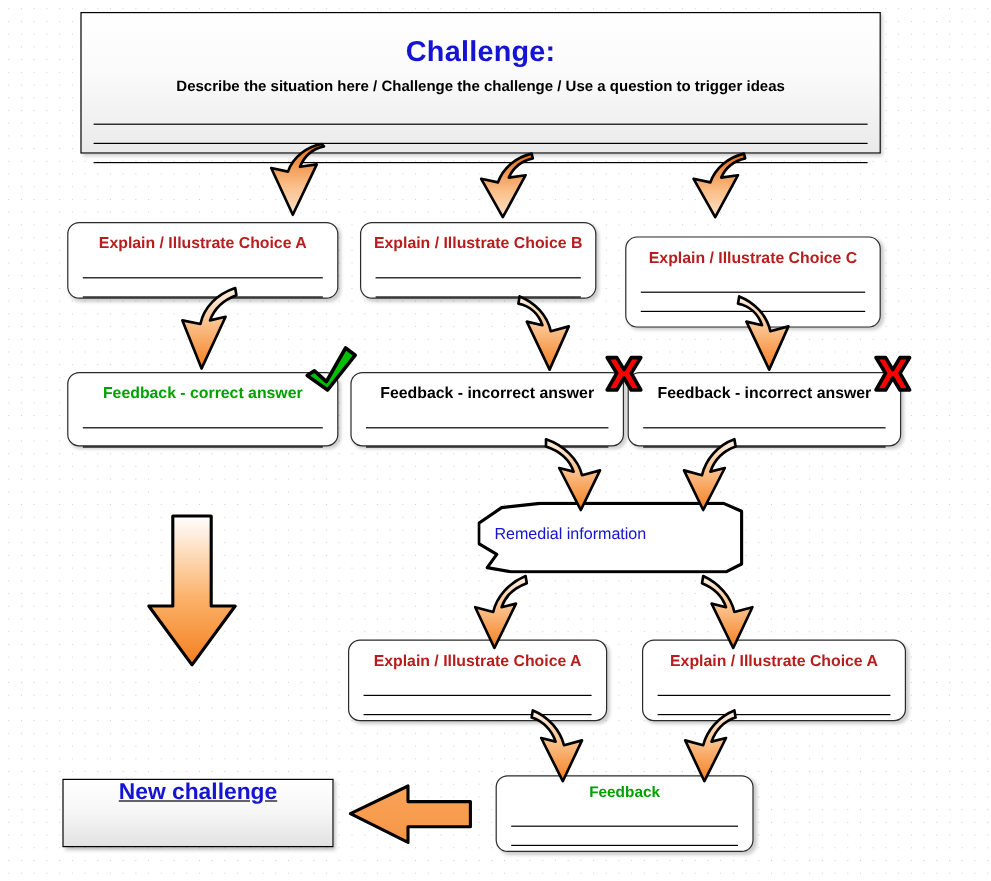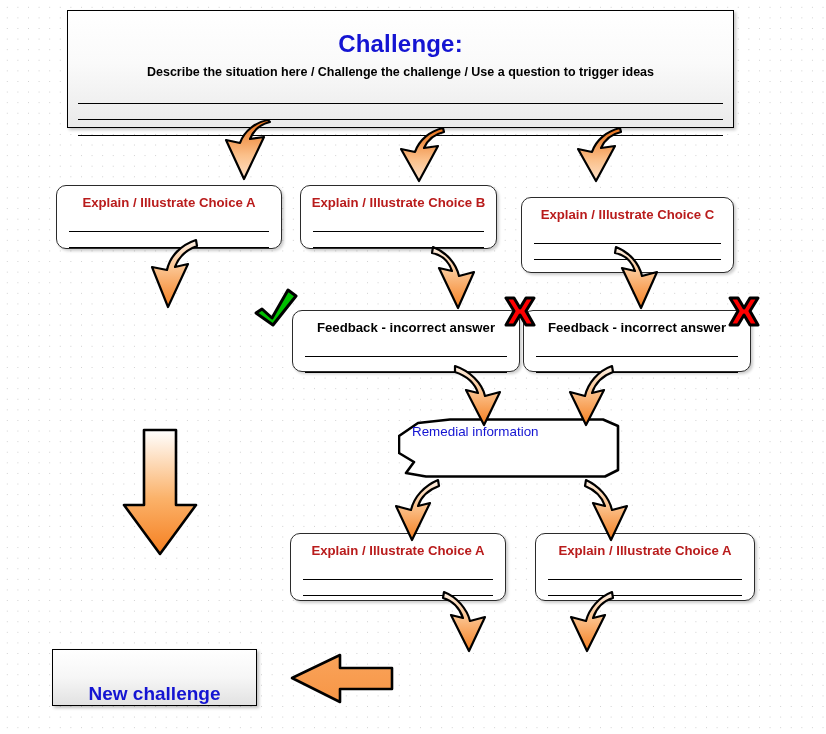--- a/index.html
+++ b/index.html
@@ -105,30 +105,30 @@
     box-shadow: 2px 2px 3px rgba(0,0,0,0.20);
   }
   #remedial .outline {
     position: absolute; inset: 0;
     pointer-events: none;
   }
   #remedial .inner {
     position: absolute; inset: 0;
     padding-left: 14px; padding-right: 8px;
   }
-  #remedial .hd { padding-top: 6px; font-size: 13.4px; }
+  #remedial .hd { padding-top: 19px; font-size: 13.4px; }
   #remedial .lines { padding: 0 6px 0 14px; margin-top: 5px; }
 
   
   #new-challenge {
-    left: 52px; top: 649px; width: 205px; height: 57px;
+    left: 52px; top: 649px; width: 226px; height: 57px;
     border: 1.6px solid #000;
     background: linear-gradient(180deg,#ffffff 0%,#f6f6f6 50%,#e2e2e2 100%);
     box-shadow: 2px 2px 3px rgba(0,0,0,0.25);
-    display: flex; align-items: flex-end; justify-content: center;
+    display: flex; align-items: flex-start; justify-content: center; text-decoration: underline;
   }
   #new-challenge span {
     color: #1414d2; font-weight: bold; font-size: 19px;
   }
 
   
   #overlay {
     position: absolute; left: 0; top: 0;
     width: 826px; height: 734px;
     pointer-events: none;
@@ -166,20 +166,27 @@
   </div>
 
   <div class="node card" id="choice-c">
     <div class="hd hd-orange">Explain / Illustrate Choice C</div>
     <div class="lines">
       <div class="ln"></div>
       <div class="ln"></div>
     </div>
   </div>
 
+  <div class="node card" id="fb-correct">
+    <div class="hd hd-green">Feedback - correct answer</div>
+    <div class="lines">
+      <div class="ln"></div>
+      <div class="ln"></div>
+    </div>
+  </div>
 
   <div class="node card" id="fb-wrong-1">
     <div class="hd hd-red">Feedback - incorrect answer</div>
     <div class="lines">
       <div class="ln"></div>
       <div class="ln"></div>
     </div>
   </div>
 
   <div class="node card" id="fb-wrong-2">
@@ -213,20 +220,27 @@
   </div>
 
   <div class="node card" id="choice-a3">
     <div class="hd hd-orange">Explain / Illustrate Choice A</div>
     <div class="lines">
       <div class="ln"></div>
       <div class="ln"></div>
     </div>
   </div>
 
+  <div class="node card" id="fb-final">
+    <div class="hd hd-green">Feedback</div>
+    <div class="lines">
+      <div class="ln"></div>
+      <div class="ln"></div>
+    </div>
+  </div>
 
   <div class="node" id="new-challenge">
     <span>New challenge</span>
   </div>
 
   <svg id="overlay" viewBox="0 0 826 734">
     <defs>
       <linearGradient id="gradCurve" x1="0" y1="0" x2="0" y2="1">
         <stop offset="0%" stop-color="#fdf0e4"></stop>
         <stop offset="40%" stop-color="#fbc694"></stop>

